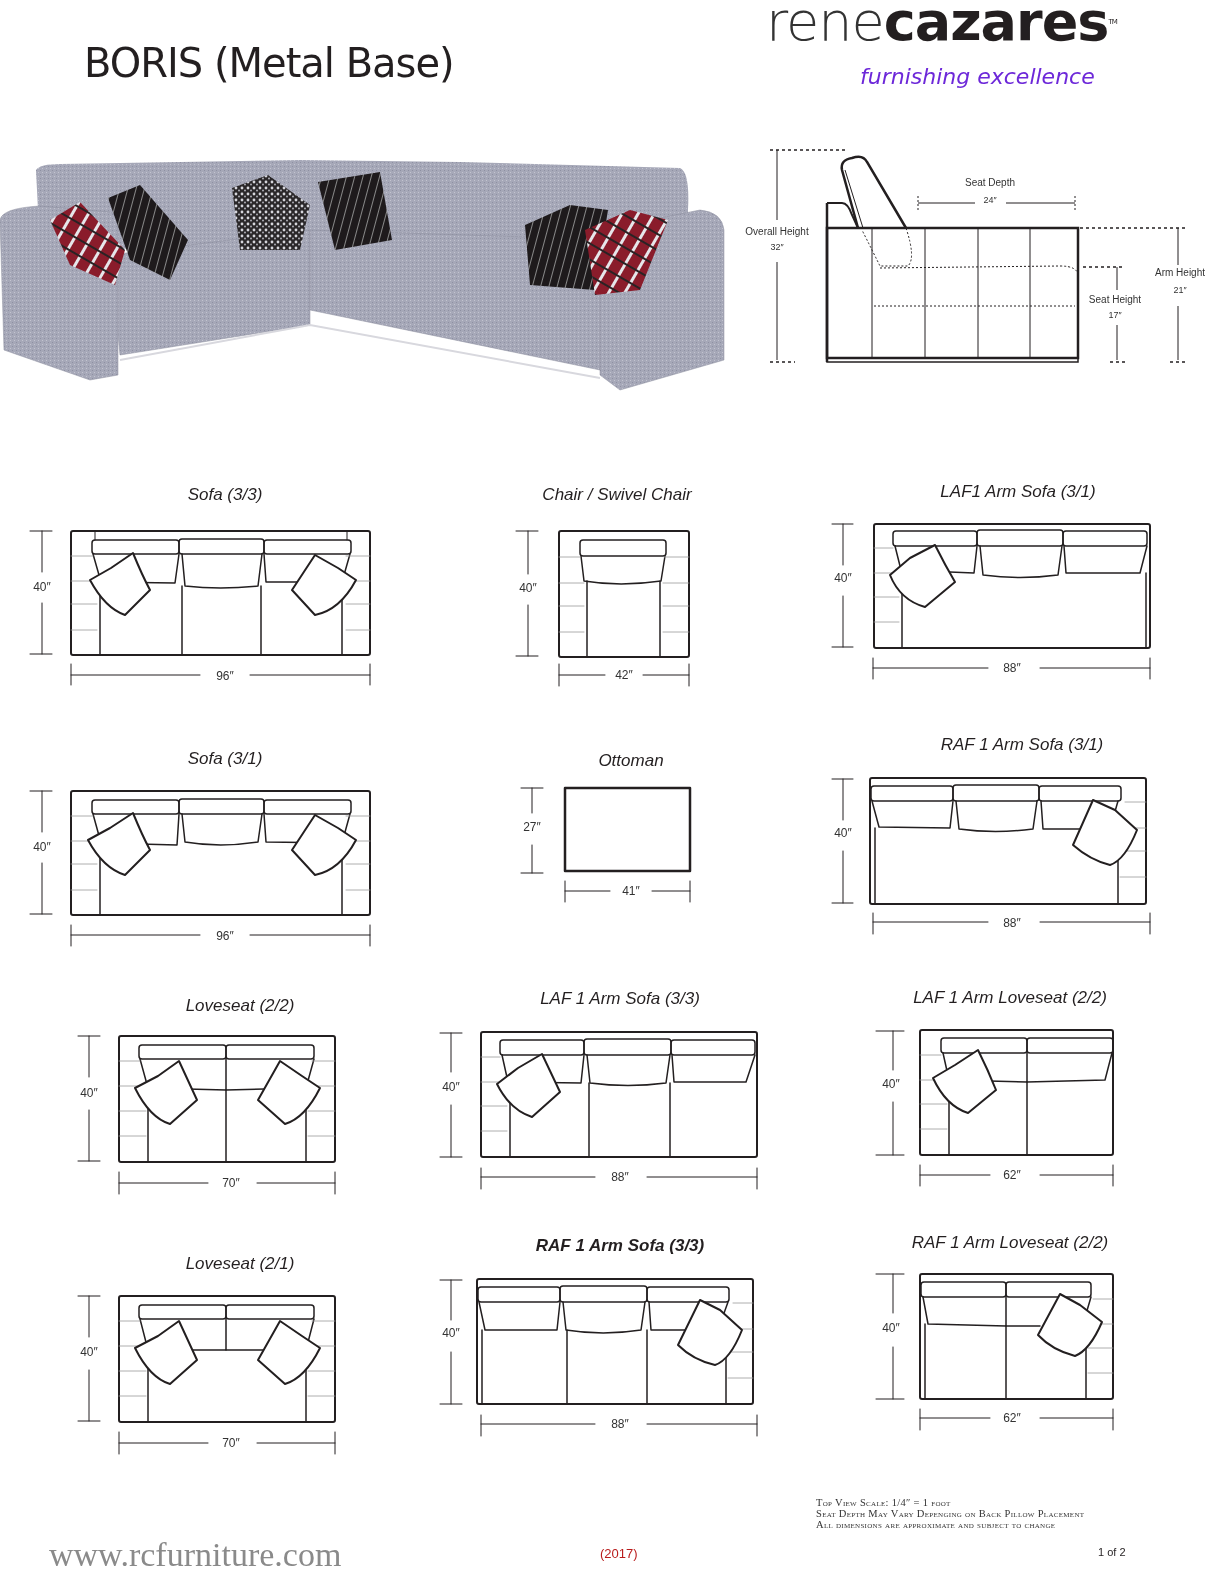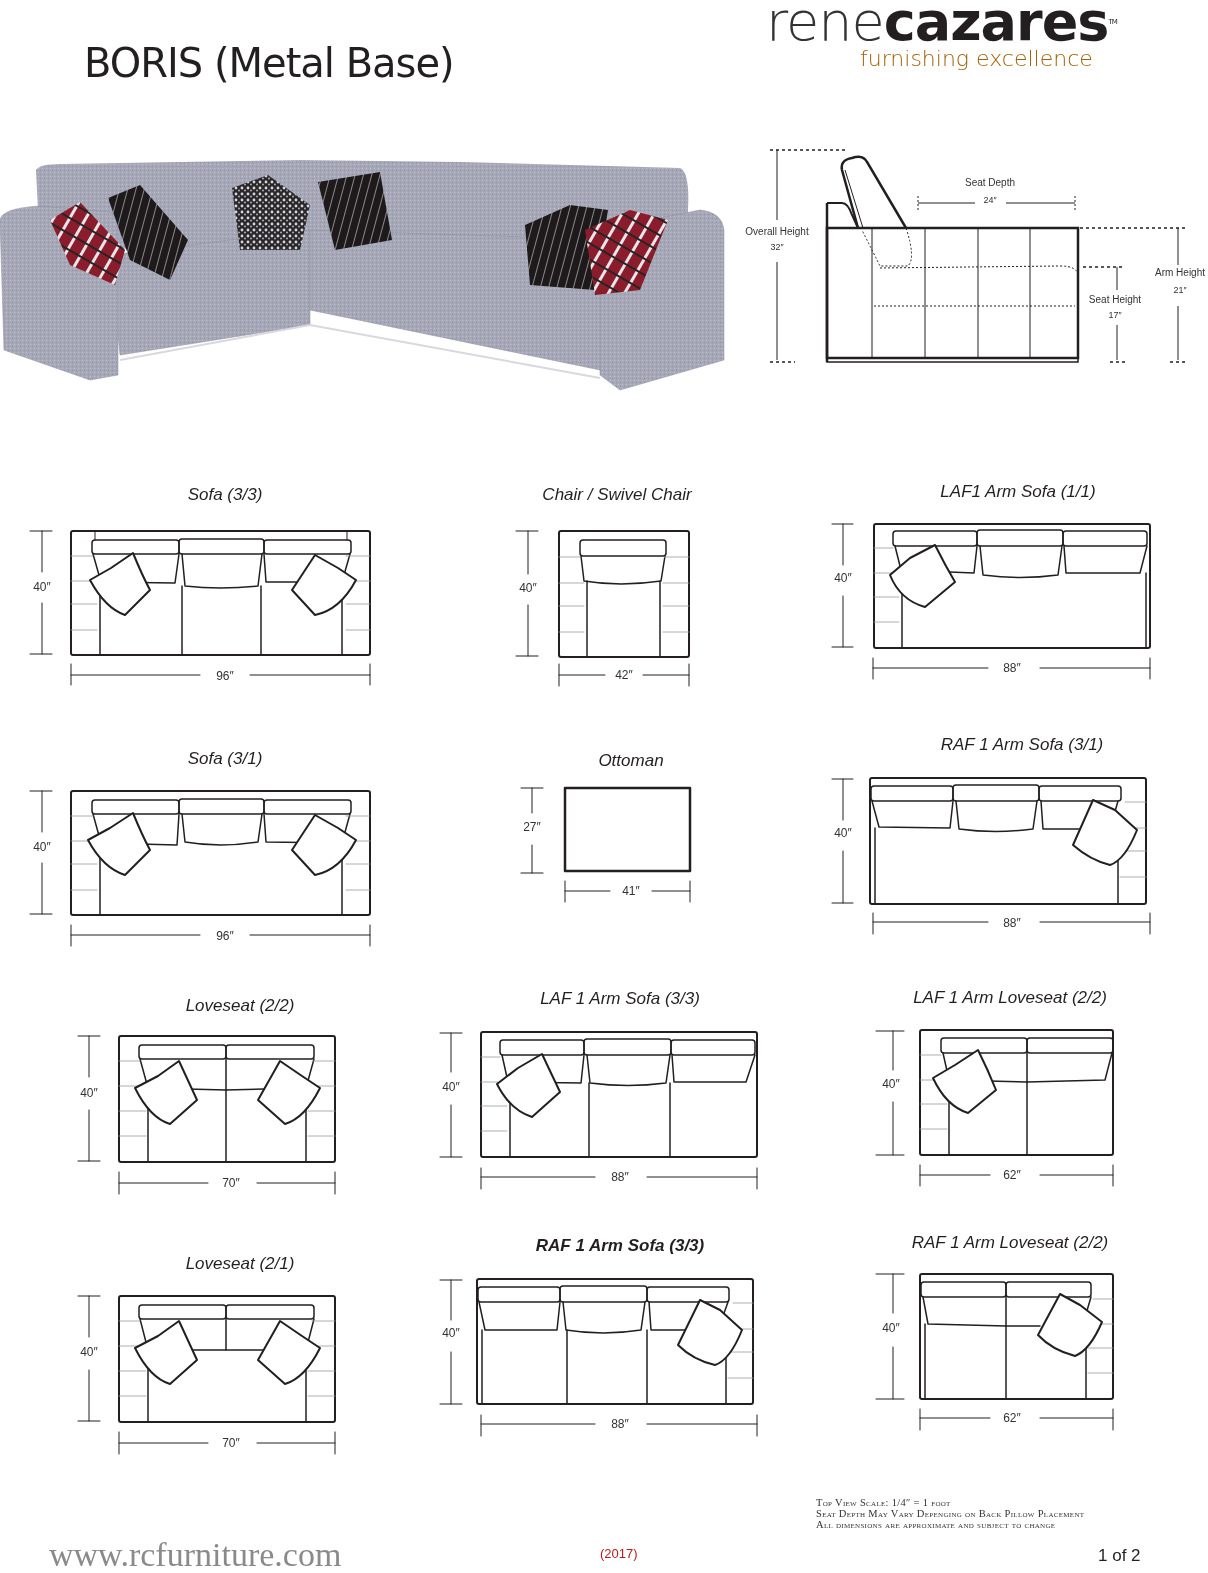--- a/index.html
+++ b/index.html
@@ -3,28 +3,28 @@
 <meta charset="utf-8">
 <style>
   html, body { margin:0; padding:0; background:#fff; }
   body { width:1208px; height:1573px; position:relative; overflow:hidden; font-family:"Liberation Sans", sans-serif; color:#231f20; }
   .abs { position:absolute; }
   .title { left:84px; top:40px; font-size:40px; font-family:"DejaVu Sans", sans-serif; letter-spacing:-1px; color:#231f20; }
   .logo { left:766px; top:-8px; font-size:54px; font-family:"DejaVu Sans", sans-serif; letter-spacing:-1px; line-height:60px; }
   .logo .thin { font-weight:200; color:#333; }
   .logo .bold { font-weight:bold; color:#231f20; }
   .logo .tm { font-size:7px; vertical-align:top; }
-  .tagline { left:860px; top:46px; font-size:22px; color:#a16207; font-family:"DejaVu Sans", sans-serif; font-weight:200; }
+  .tagline { left:860px; top:64px; font-size:22px; color:#6d28d9; font-family:"DejaVu Sans", sans-serif; font-weight:200;font-style:italic; }
   .photo { left:0; top:150px; width:730px; height:230px; }
   .side { left:730px; top:140px; width:478px; height:230px; }
   .dimlbl { font-size:10px; color:#333; text-align:center; }
   .piece-title { position:absolute; font-style:italic; font-size:17px; color:#231f20; white-space:nowrap; transform:translateX(-50%); }
   .dimtext { position:absolute; font-size:12px; color:#333; background:#fff; padding:0 6px; transform:translate(-50%,-50%); }
   .footnote { left:816px; top:1497px; font-family:"Liberation Serif", serif; font-size:10.5px; line-height:11px; color:#333; font-variant:small-caps; letter-spacing:0.3px; }
-  .pagenum { left:1098px; top:1546px; font-size:17px; color:#231f20; }
+  .pagenum { left:1098px; top:1546px; font-size:11px; color:#231f20; }
   .year { left:600px; top:1546px; font-size:13px; color:#b91c1c; }
   .url { left:18px; top:1536px; font-family:"Liberation Serif", serif; font-size:34px; color:#8a8a8a;margin-left:31px; }
   svg { overflow:visible; }
 </style>
 </head>
 <body>
 
 <div class="abs title">BORIS (Metal Base)</div>
 <div class="abs logo">
   <span class="thin">rene</span><span class="bold">cazares</span><span class="tm">TM</span>
@@ -455,21 +455,21 @@
       <path d="M1038 1335 L1060 1294 L1080 1305 L1102 1322 Q1090 1350 1075 1356 Q1052 1350 1038 1335 Z" fill="#fff" stroke-width="2"></path>
       <line x1="920" y1="1409" x2="920" y2="1430"></line>
         <line x1="1113" y1="1409" x2="1113" y2="1430"></line>
       <line x1="920" y1="1418" x2="990" y2="1418"></line>
         <line x1="1040" y1="1418" x2="1113" y2="1418"></line>
     </g>
   </g>
 </svg>
 
 <div class="piece-title" style="left:617px;top:485px;">Chair / Swivel Chair</div>
-<div class="piece-title" style="left:1018px;top:482px;">LAF1  Arm Sofa (1/1)</div>
+<div class="piece-title" style="left:1018px;top:482px;">LAF1  Arm Sofa (3/1)</div>
 <div class="piece-title" style="left:225px;top:749px;">Sofa (3/1)</div>
 <div class="piece-title" style="left:631px;top:751px;">Ottoman</div>
 <div class="piece-title" style="left:1022px;top:735px;font-style:italic;">RAF 1  Arm Sofa (3/1)</div>
 <div class="piece-title" style="left:240px;top:996px;">Loveseat (2/2)</div>
 <div class="piece-title" style="left:620px;top:989px;">LAF 1  Arm Sofa (3/3)</div>
 <div class="piece-title" style="left:1010px;top:988px;">LAF 1 Arm Loveseat (2/2)</div>
 <div class="piece-title" style="left:240px;top:1254px;">Loveseat (2/1)</div>
 <div class="piece-title" style="left:620px;top:1236px;font-weight:bold;">RAF 1  Arm Sofa (3/3)</div>
 <div class="piece-title" style="left:1010px;top:1233px;">RAF 1 Arm Loveseat (2/2)</div>
 

